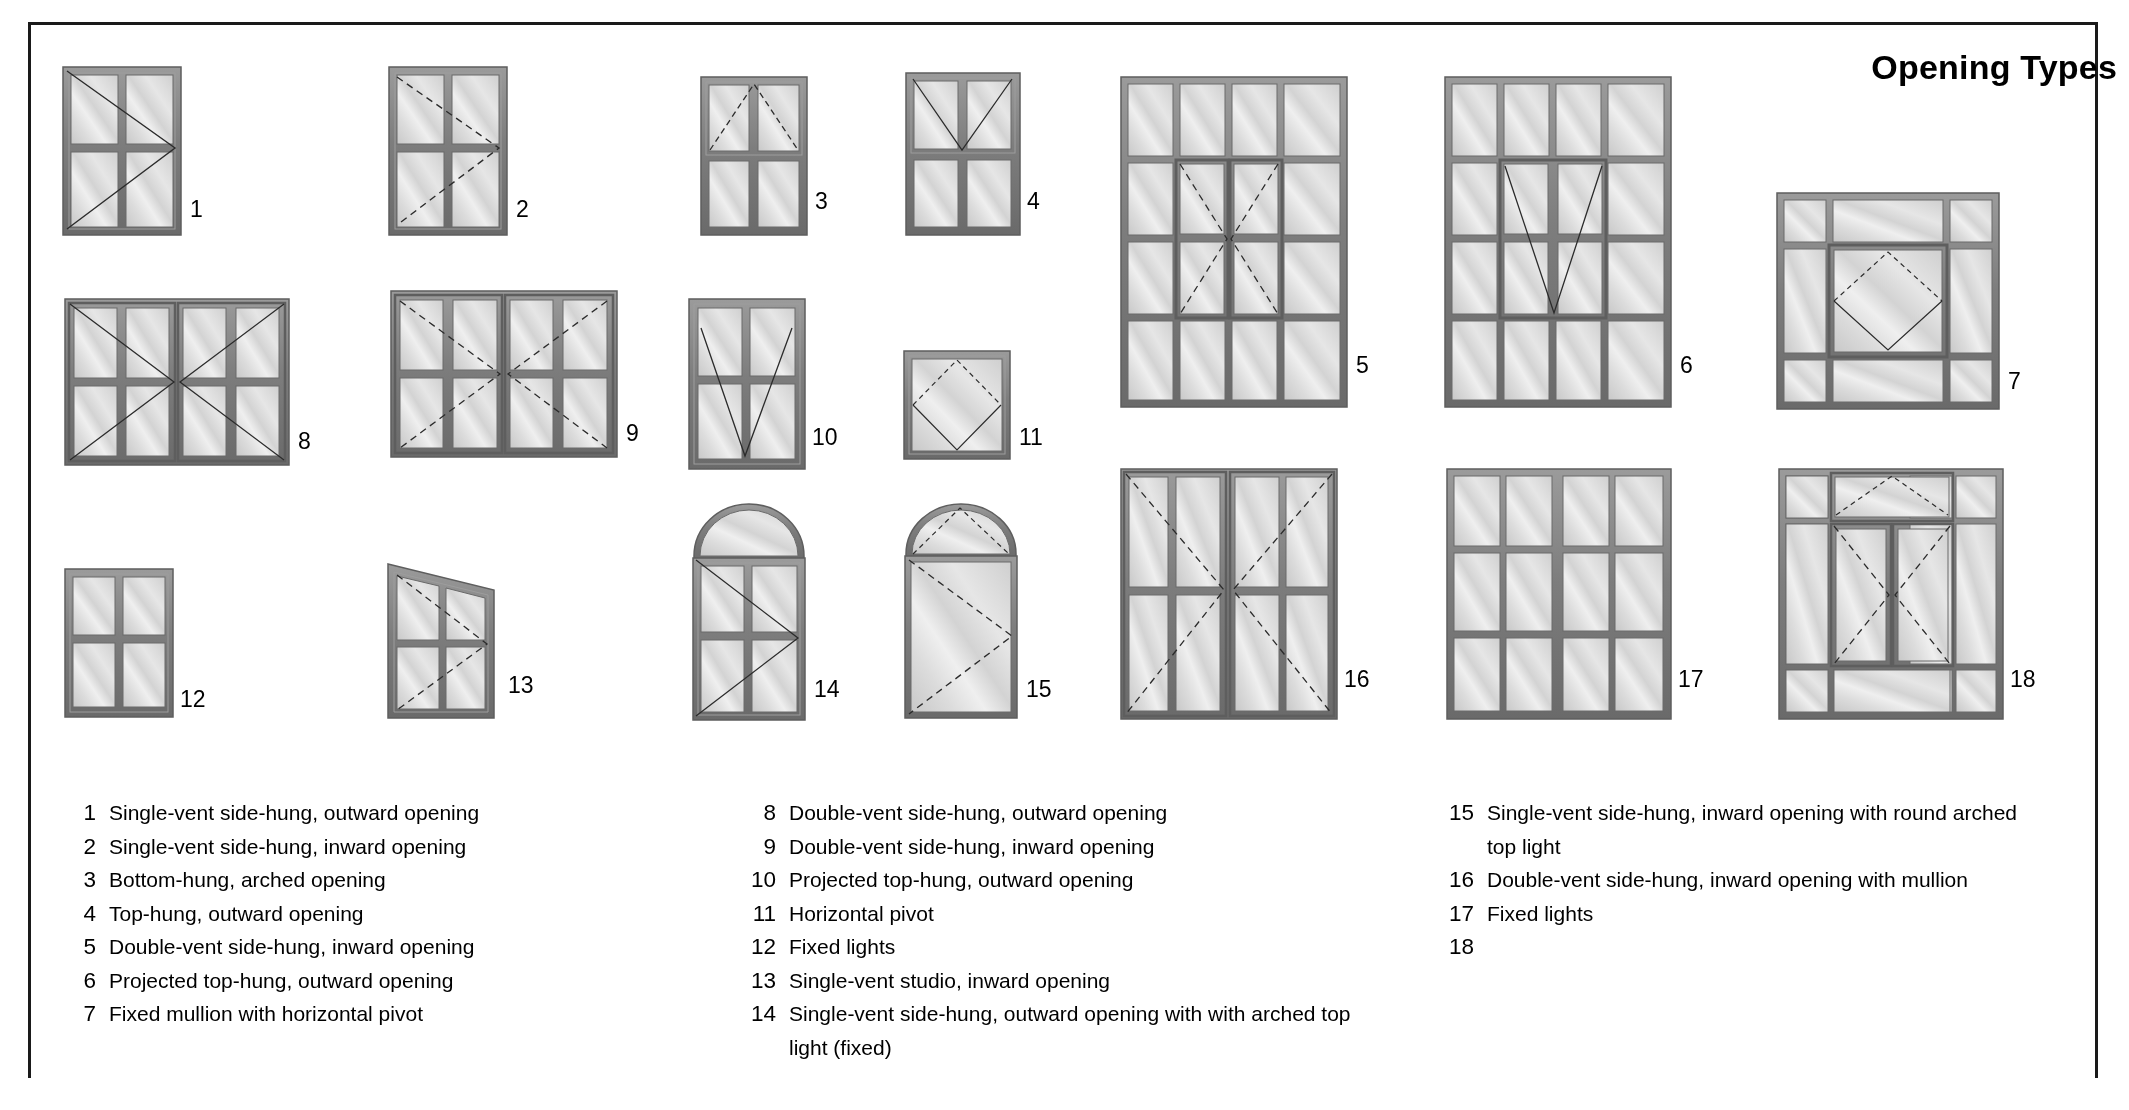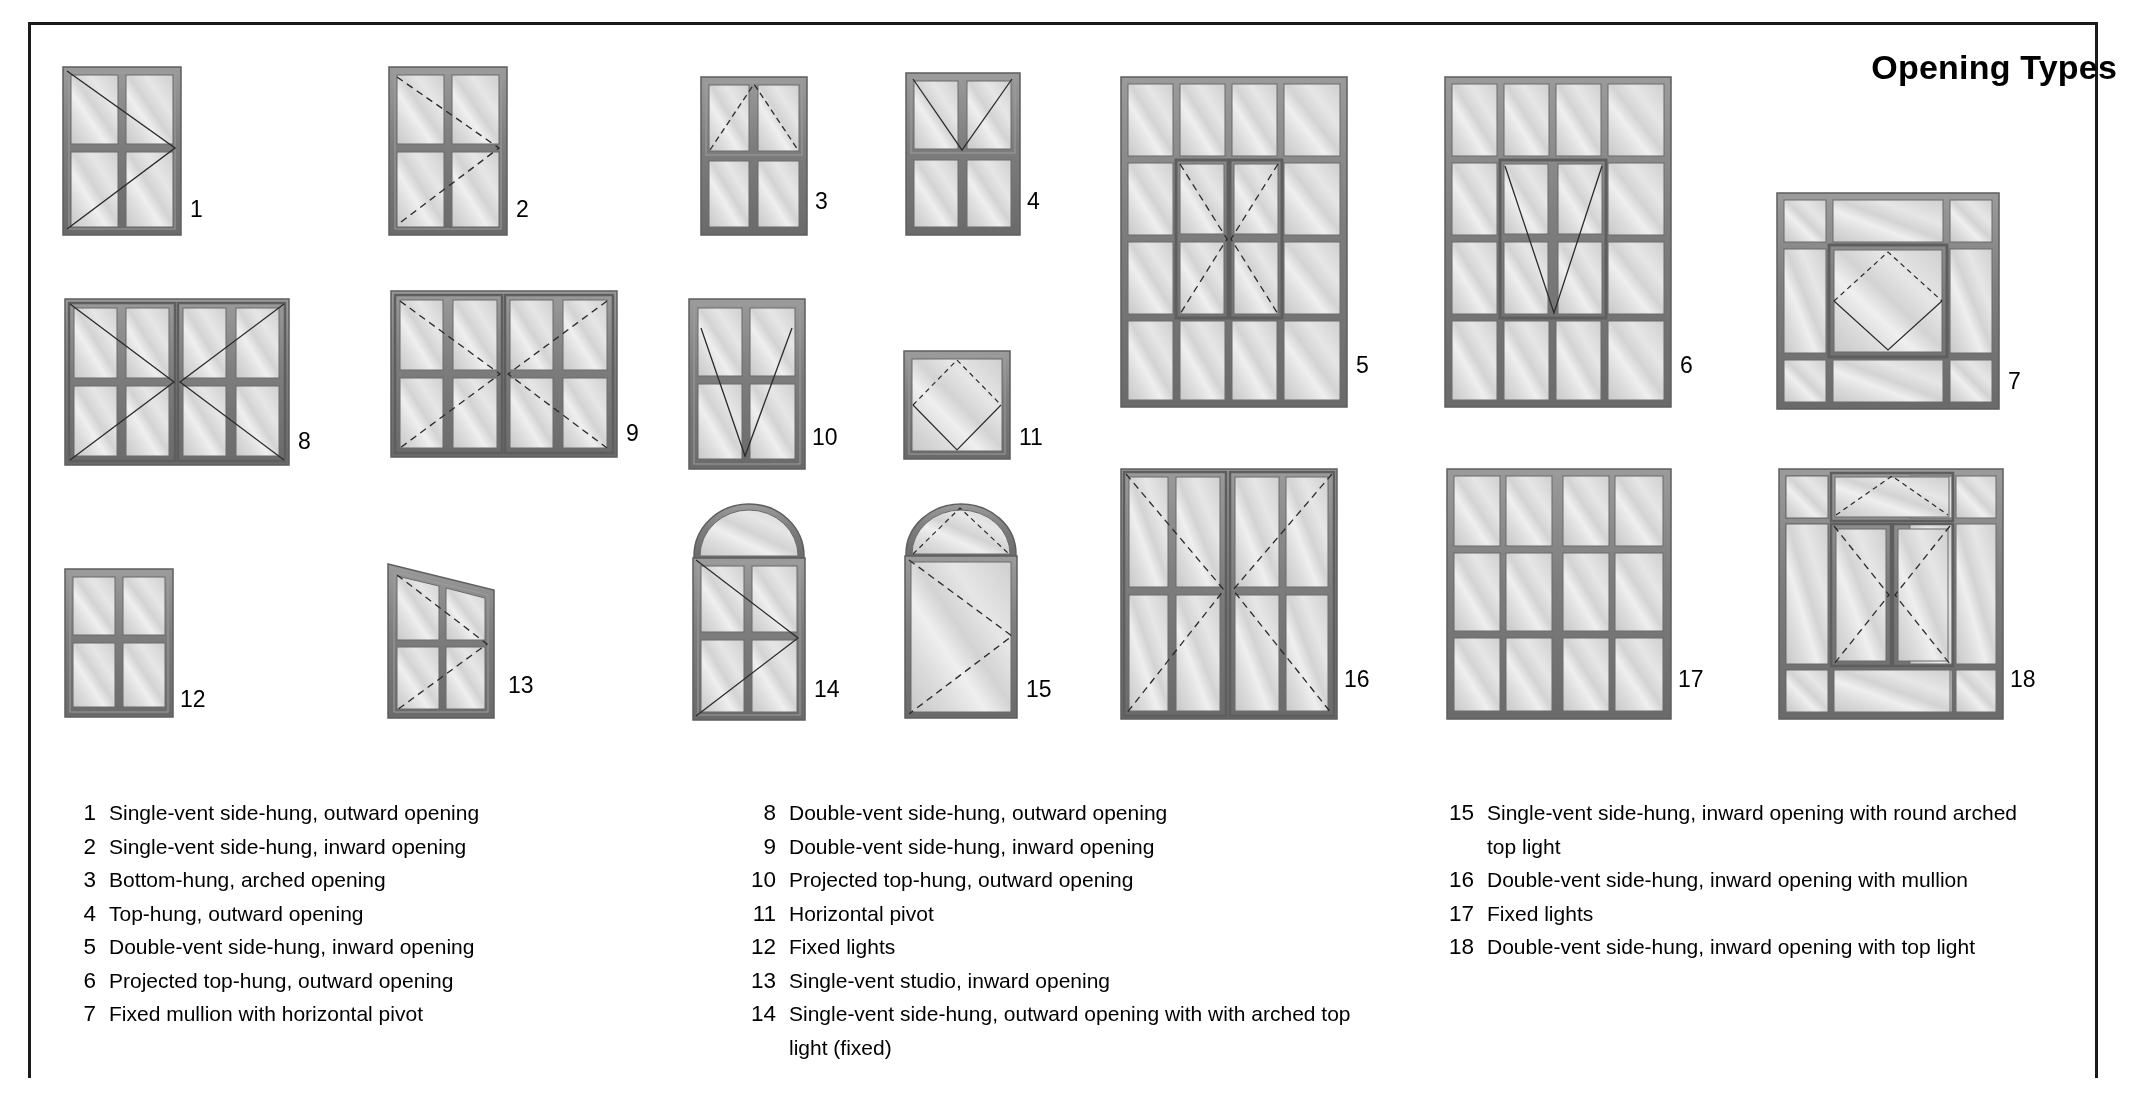--- a/index.html
+++ b/index.html
@@ -502,17 +502,16 @@
       <div class="lg-row">
         <div class="lg-num">16</div>
         <div class="lg-txt">Double-vent side-hung, inward opening with mullion</div>
       </div>
       <div class="lg-row">
         <div class="lg-num">17</div>
         <div class="lg-txt">Fixed lights</div>
       </div>
       <div class="lg-row">
         <div class="lg-num">18</div>
-        <div class="lg-txt">Double-vent side-hung, inward opening with top light</div>
       </div>
     </div>
 
 </div>
 
 </body></html>

